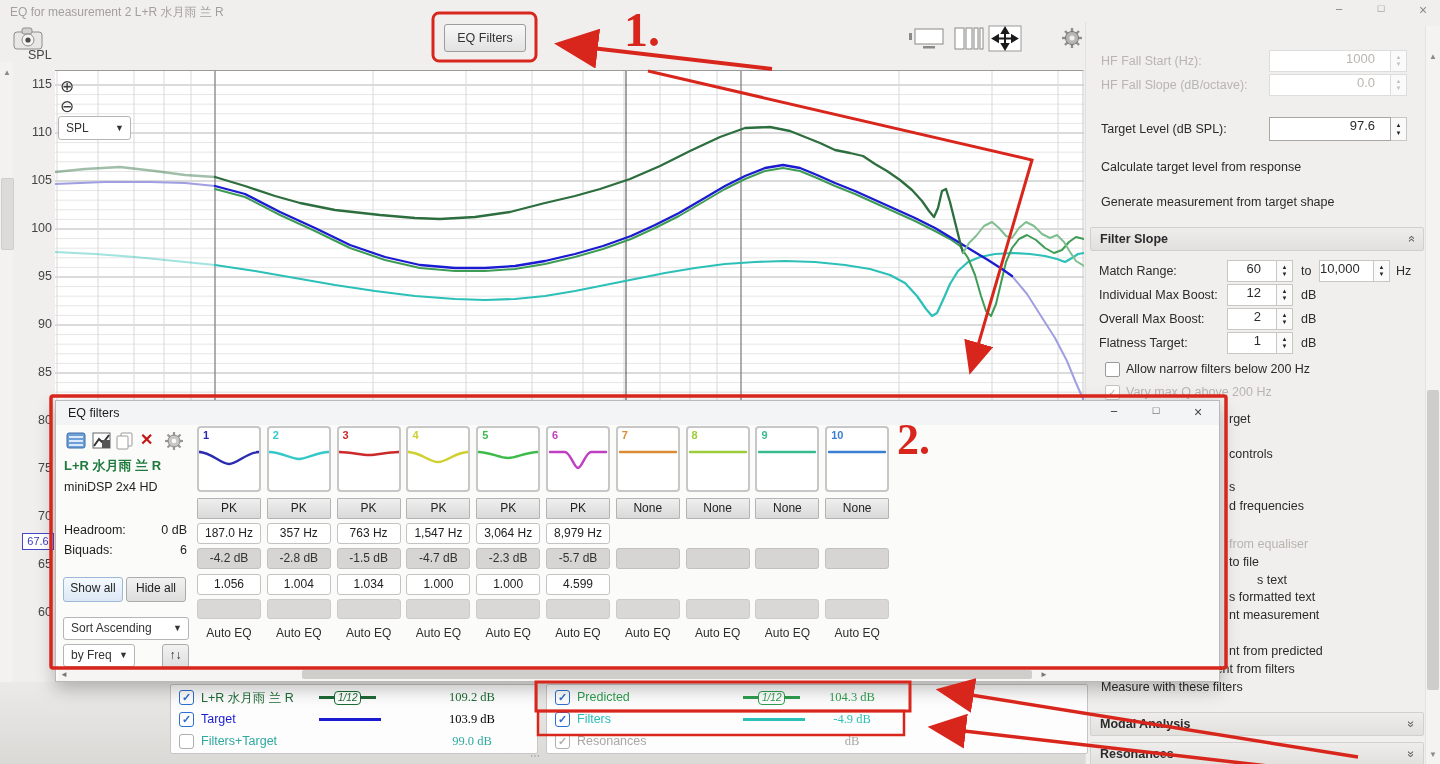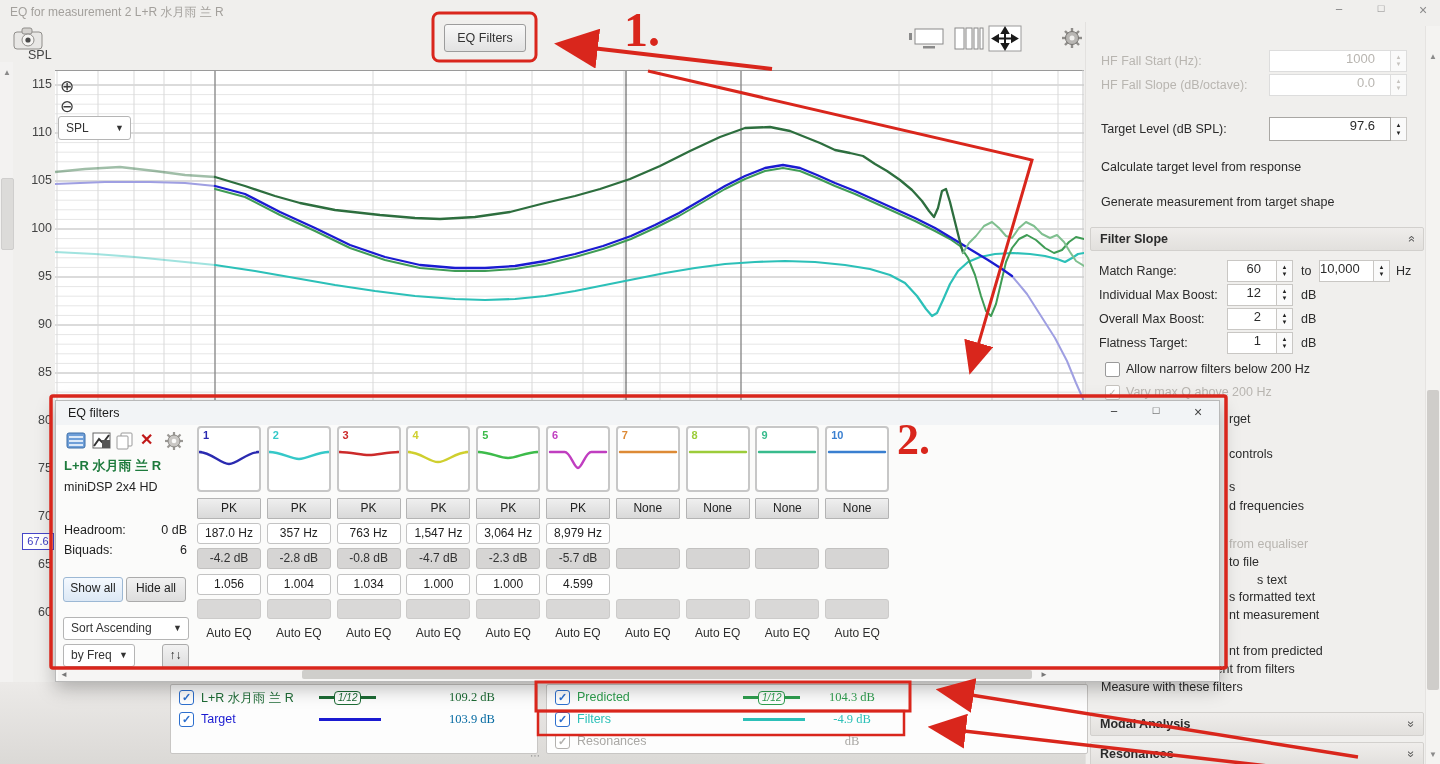--- a/index.html
+++ b/index.html
@@ -380,21 +380,27 @@
             <div class="sline" style="background:#1d6b35"></div>
           </span>
        <span class="legval" style="left:256px;width:90px;color:#1d6b35">109.2 dB</span>
         </div>
         <div class="legrow" style="top: 24px;">
           <div class="legchk" style="border:1.5px solid #2d6fce;color:#2d6fce">✓</div>
        <span class="leglabel" style="color:#1b1bd1">Target</span>
        <span class="legsample" style="left:148px">
             <div style="width:62px;height:2.5px;background:#1b1bd1"></div>
           </span>
-       <span class="legval" style="left:256px;width:90px;color:#0369a1">103.9 dB</span>
+       <span class="legval" style="left:256px;width:90px;color:#000000">103.9 dB</span>
+        </div>
+        <div class="legrow" style="top: 46px;">
+          <div class="legchk" style="border:1.5px solid #b0aeab;color:#2d6fce"></div>
+       <span class="leglabel" style="color:#2fa8a0">Filters+Target</span>
+       <span class="legsample" style="left:148px"></span>
+       <span class="legval" style="left:256px;width:90px;color:#2fa8a0">99.0 dB</span>
         </div>
       </div>
     <div id="legbox-right" class="legbox" style="left:546px;width:540px">
         <div class="legrow" style="top: 2px;">
           <div class="legchk" style="border:1.5px solid #2d6fce;color:#2d6fce">✓</div>
        <span class="leglabel" style="color:#2f9e4f">Predicted</span>
        <span class="legsample" style="left:196px">
             <div class="sline" style="background:#2f9e4f"></div>
             <span class="badge" style="color:#2f9e4f;border-color:#2f9e4f">1/12</span>
             <div class="sline" style="background:#2f9e4f"></div>
@@ -498,21 +504,21 @@
     <div class="dcell dempty" style="left:210.8px;top:198px;width:64px;height:20px"></div>
     <div class="autoeq" style="left:210.8px;top:225px;width:64px">Auto EQ</div>
         <div class="slotbox" style="left:280.6px;top:25px;width:64px;height:66px">
       <span class="slotnum" style="color:#cc2a2a">3</span>
       <svg width="60" height="62">
             <path d="M2,24 L-0.3999999999999986,24 C12.399999999999999,24 21.2,27 30,27 C38.8,27 47.6,24 60.4,24 L58,24" fill="none" stroke="#cc2a2a" stroke-width="2.4" stroke-linecap="round"></path>
           </svg>
     </div>
     <div class="dcell dbtn" style="left:280.6px;top:97px;width:64px;height:21px">PK</div>
     <div class="dcell dwhite" style="left:280.6px;top:122px;width:64px;height:21px">763 Hz</div>
-    <div class="dcell dgray" style="left:280.6px;top:147px;width:64px;height:21px">-0.8 dB</div>
+    <div class="dcell dgray" style="left:280.6px;top:147px;width:64px;height:21px">-1.5 dB</div>
     <div class="dcell dwhite" style="left:280.6px;top:173px;width:64px;height:21px">1.034</div>
     <div class="dcell dempty" style="left:280.6px;top:198px;width:64px;height:20px"></div>
     <div class="autoeq" style="left:280.6px;top:225px;width:64px">Auto EQ</div>
         <div class="slotbox" style="left:350.4px;top:25px;width:64px;height:66px">
       <span class="slotnum" style="color:#cfcf2e">4</span>
       <svg width="60" height="62">
             <path d="M2,24 L-0.3999999999999986,24 C12.399999999999999,24 21.2,34 30,34 C38.8,34 47.6,24 60.4,24 L58,24" fill="none" stroke="#cfcf2e" stroke-width="2.4" stroke-linecap="round"></path>
           </svg>
     </div>
     <div class="dcell dbtn" style="left:350.4px;top:97px;width:64px;height:21px">PK</div>

